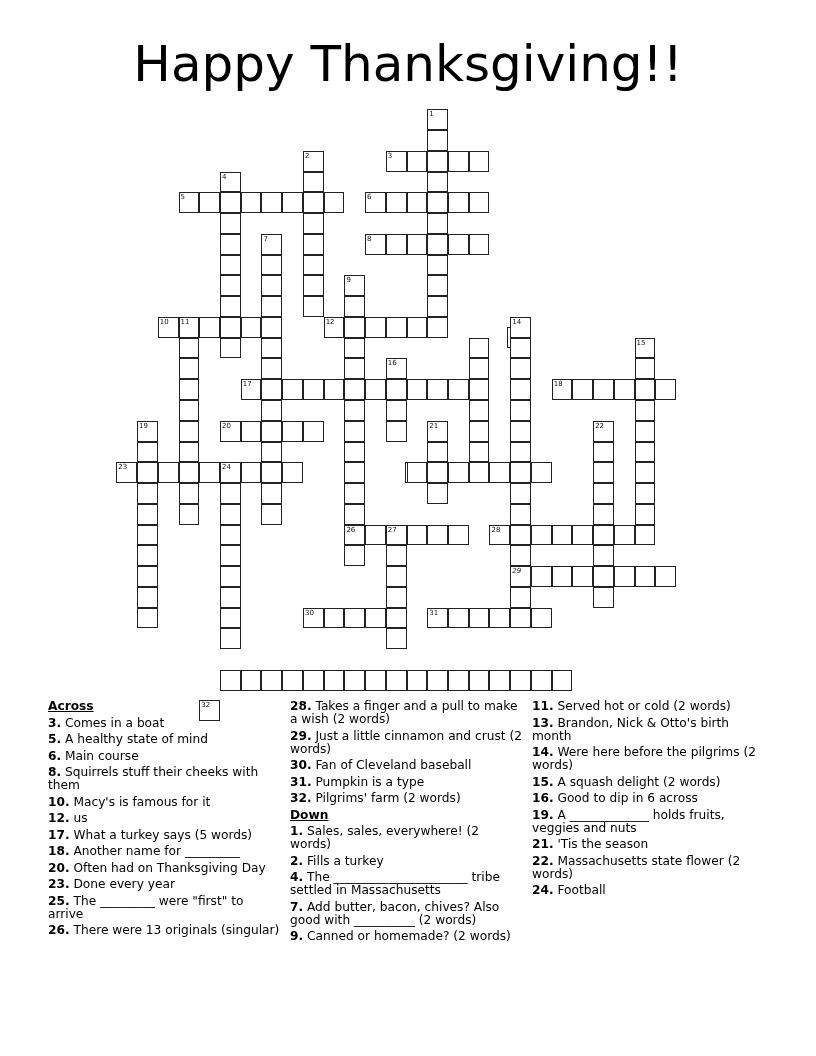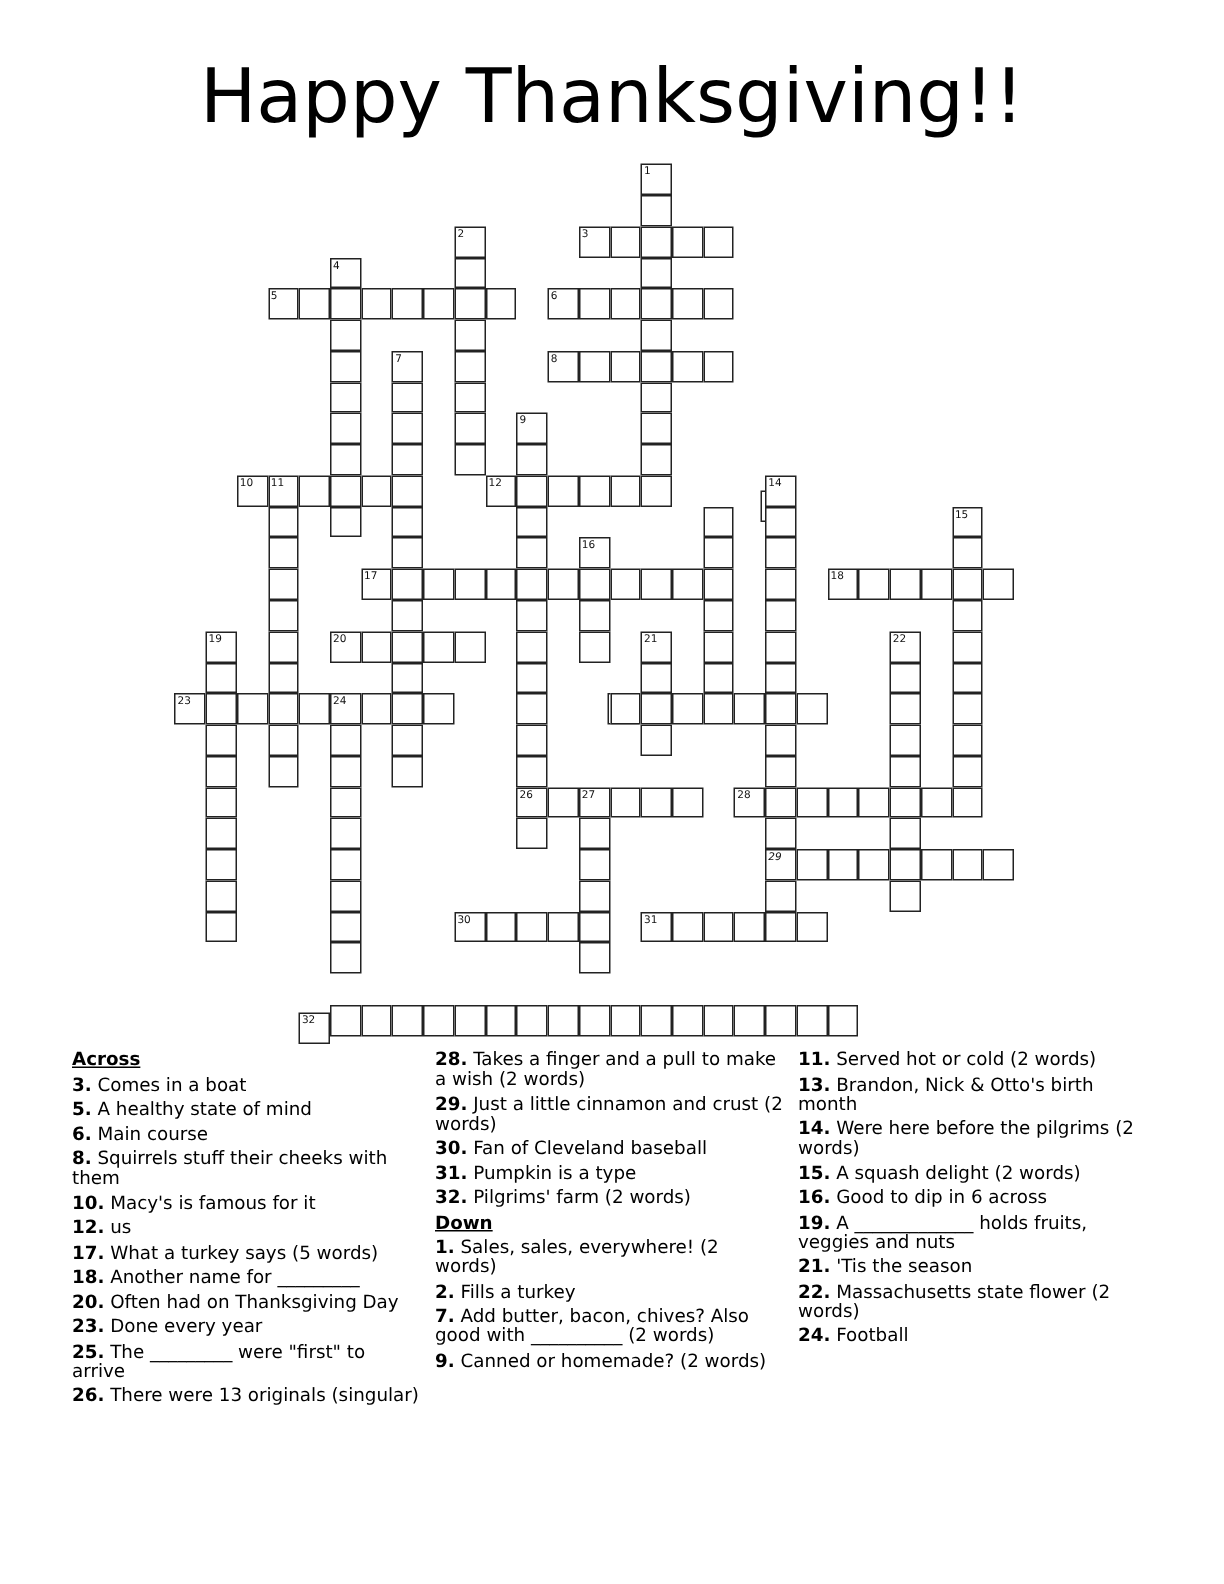--- a/index.html
+++ b/index.html
@@ -303,21 +303,21 @@
     <div class="cell" style="left: 324.3px; top: 608.24px;"></div>
     <div class="cell" style="left: 345.03px; top: 608.24px;"></div>
     <div class="cell" style="left: 365.76px; top: 608.24px;"></div>
     <div class="cell" style="left: 427.95px; top: 608.24px;">
       <span class="num">31</span>
     </div>
     <div class="cell" style="left: 448.68px; top: 608.24px;"></div>
     <div class="cell" style="left: 469.41px; top: 608.24px;"></div>
     <div class="cell" style="left: 490.14px; top: 608.24px;"></div>
     <div class="cell" style="left: 531.6px; top: 608.24px;"></div>
-    <div class="cell" style="left: 199.92px; top: 676px;">
+    <div class="cell" style="left: 199.92px; top: 701px;">
       <span class="num">32</span>
     </div>
     <div class="cell" style="left: 220.65px; top: 670.52px;"></div>
     <div class="cell" style="left: 241.38px; top: 670.52px;"></div>
     <div class="cell" style="left: 262.11px; top: 670.52px;"></div>
     <div class="cell" style="left: 282.84px; top: 670.52px;"></div>
     <div class="cell" style="left: 303.57px; top: 670.52px;"></div>
     <div class="cell" style="left: 324.3px; top: 670.52px;"></div>
     <div class="cell" style="left: 345.03px; top: 670.52px;"></div>
     <div class="cell" style="left: 365.76px; top: 670.52px;"></div>
@@ -350,20 +350,21 @@
     </div>
   <div class="col col2" id="clue-col-1">
       <div class="clue"><b>28.</b><span> Takes a finger and a pull to make a wish (2 words)</span></div>
       <div class="clue"><b>29.</b><span> Just a little cinnamon and crust (2 words)</span></div>
       <div class="clue"><b>30.</b><span> Fan of Cleveland baseball</span></div>
       <div class="clue"><b>31.</b><span> Pumpkin is a type</span></div>
       <div class="clue"><b>32.</b><span> Pilgrims' farm (2 words)</span></div>
       <div class="heading">Down</div>
       <div class="clue"><b>1.</b><span> Sales, sales, everywhere! (2 words)</span></div>
       <div class="clue"><b>2.</b><span> Fills a turkey</span></div>
+      <div class="clue"><b>4.</b><span> The ______________________ tribe settled in Massachusetts</span></div>
       <div class="clue"><b>7.</b><span> Add butter, bacon, chives? Also good with __________ (2 words)</span></div>
       <div class="clue"><b>9.</b><span> Canned or homemade? (2 words)</span></div>
     </div>
   <div class="col col3" id="clue-col-2">
       <div class="clue"><b>11.</b><span> Served hot or cold (2 words)</span></div>
       <div class="clue"><b>13.</b><span> Brandon, Nick &amp; Otto's birth month</span></div>
       <div class="clue"><b>14.</b><span> Were here before the pilgrims (2 words)</span></div>
       <div class="clue"><b>15.</b><span> A squash delight (2 words)</span></div>
       <div class="clue"><b>16.</b><span> Good to dip in 6 across</span></div>
       <div class="clue"><b>19.</b><span> A _____________ holds fruits, veggies and nuts</span></div>

